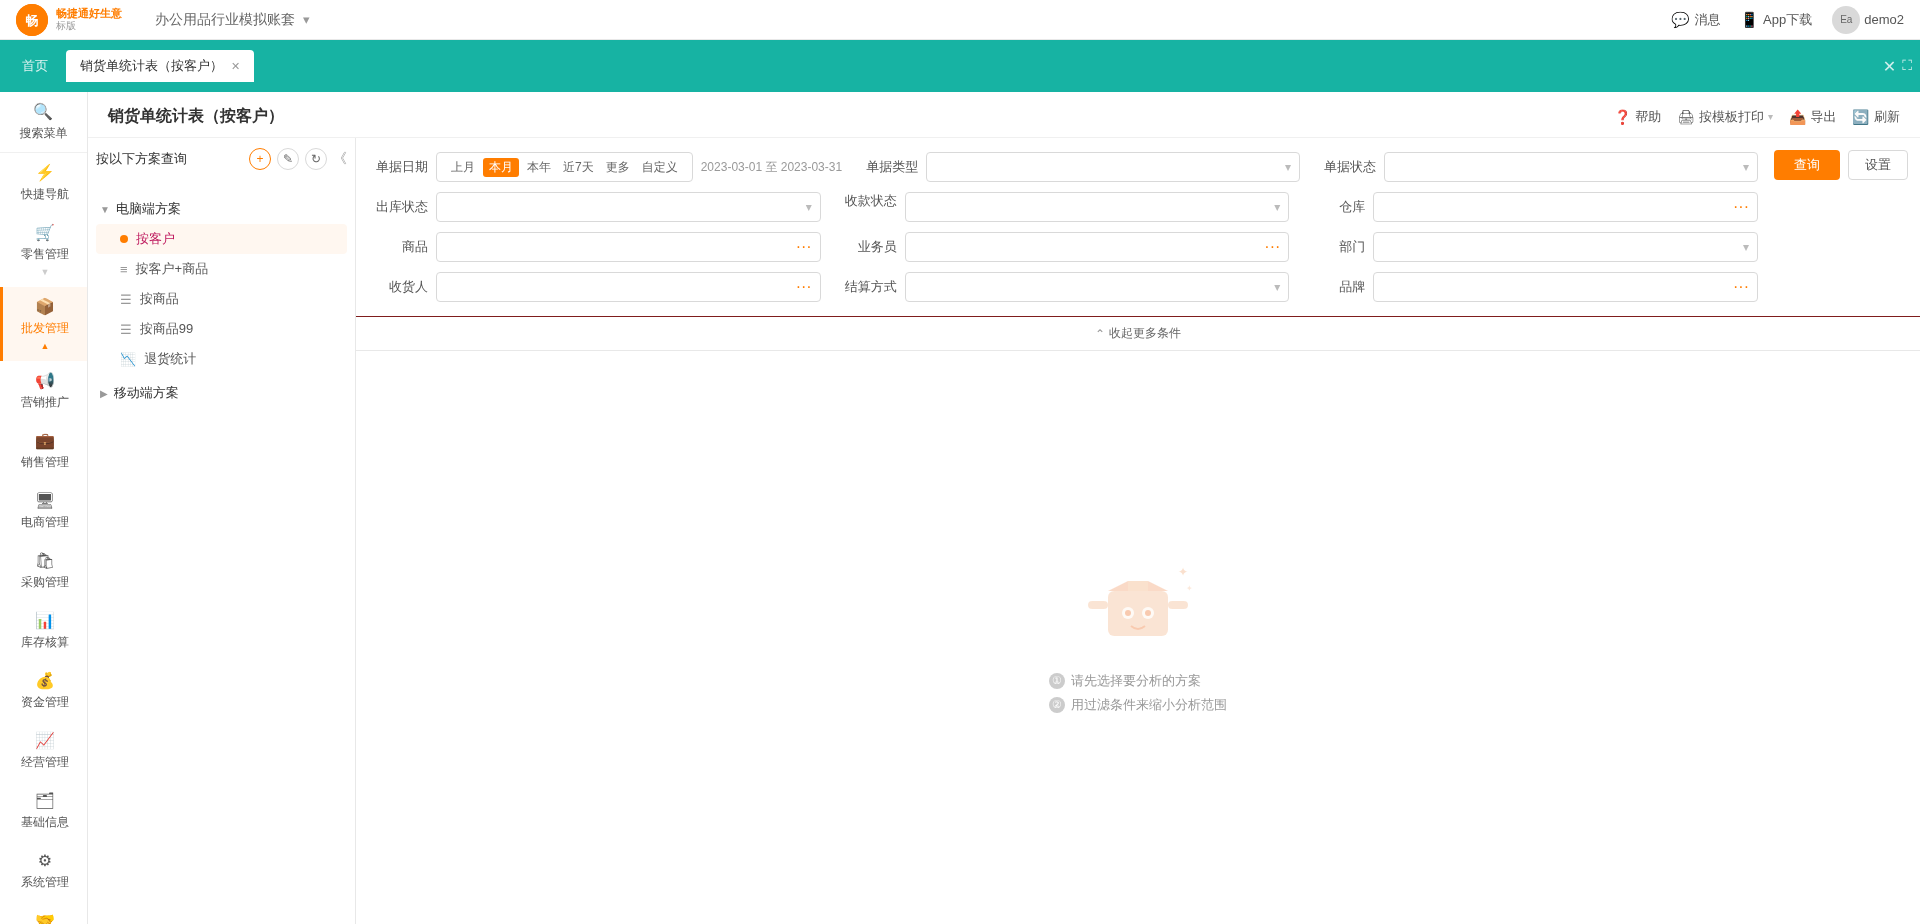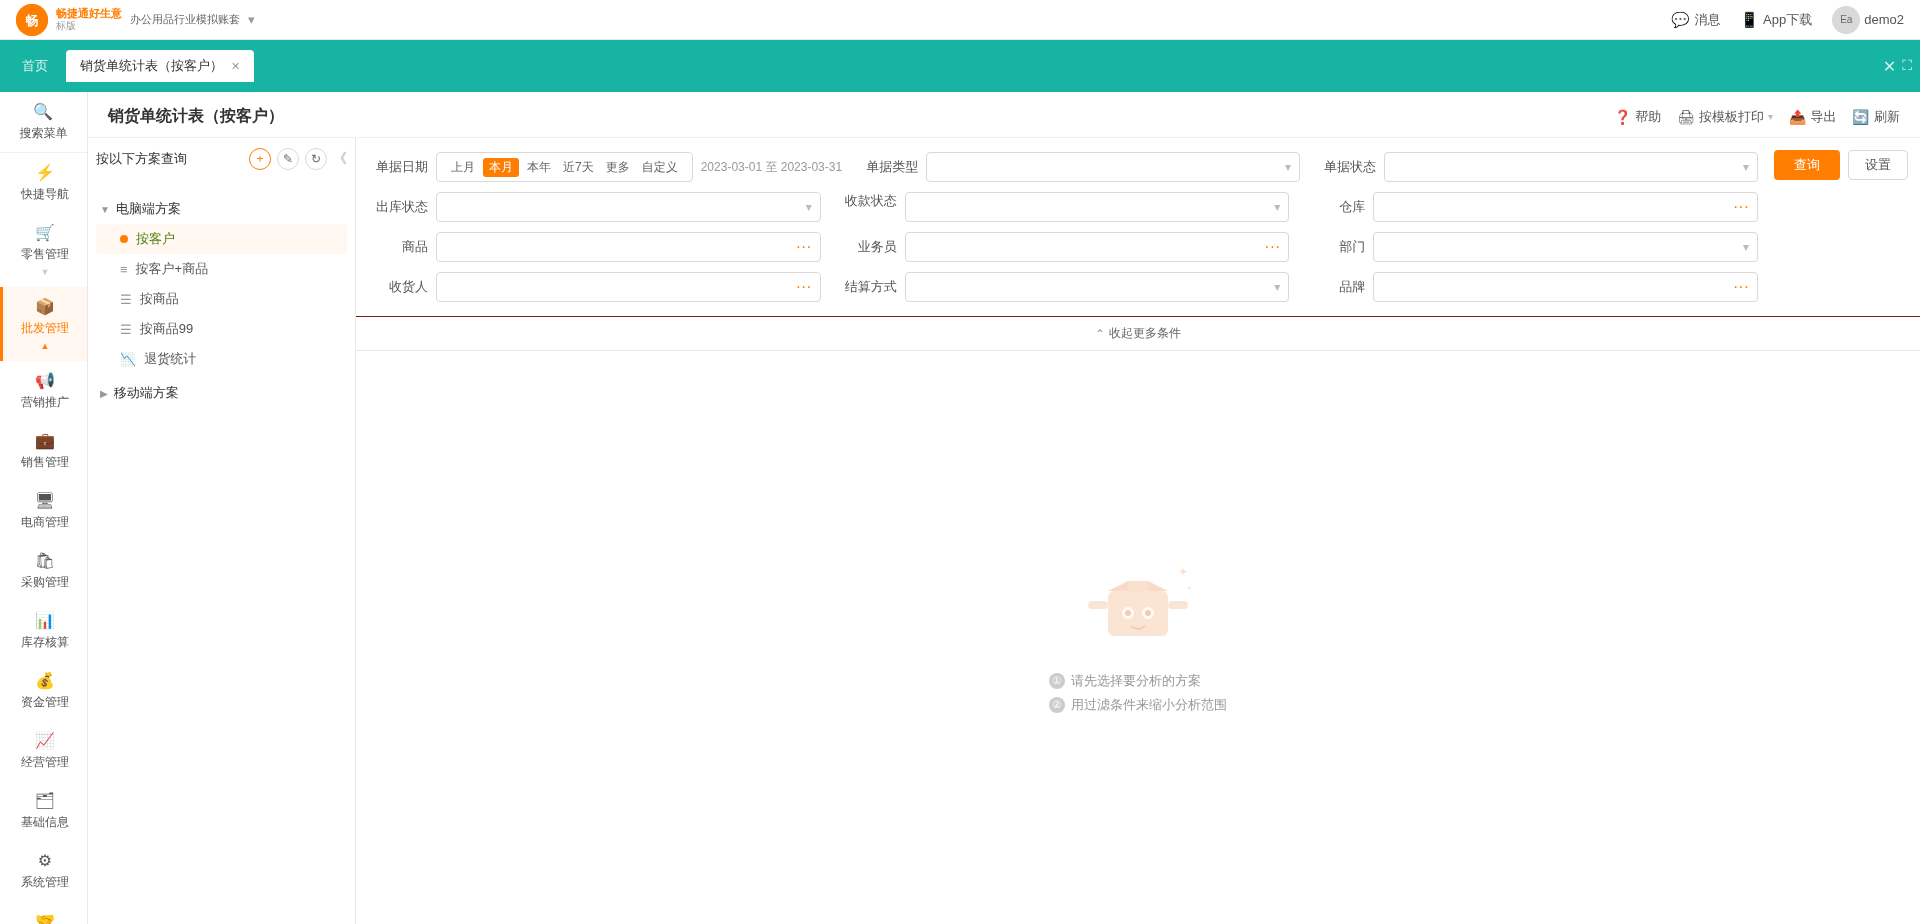--- a/index.html
+++ b/index.html
@@ -46,21 +46,21 @@
     .scheme-panel { width: 268px; background: #fff; border-right: 1px solid #e8e8e8; padding: 10px 8px; flex-shrink: 0; overflow-y: auto; }
     .scheme-panel-header { display: flex; align-items: center; justify-content: space-between; margin-bottom: 24px; font-size: 13px; color: #333; font-weight: 500; }
     .scheme-panel-actions { display: flex; align-items: center; gap: 6px; }
     .scheme-action-icon { width: 22px; height: 22px; border-radius: 50%; border: 1px solid #d9d9d9; display: flex; align-items: center; justify-content: center; cursor: pointer; font-size: 12px; color: #666; }
     .scheme-action-icon.orange { border-color: #ff7d00; color: #ff7d00; }
     .scheme-collapse-btn { cursor: pointer; color: #999; font-size: 14px; }
     .scheme-group { margin-bottom: 4px; }
     .scheme-group-header { display: flex; align-items: center; gap: 6px; padding: 6px 4px; cursor: pointer; font-size: 13px; color: #333; }
     .scheme-group-header .arrow { font-size: 10px; color: #999; }
     .scheme-item { display: flex; align-items: center; gap: 8px; padding: 6px 8px 6px 24px; cursor: pointer; font-size: 13px; color: #555; border-radius: 4px; }
-    .scheme-item.active { color: #4d7c0f; background: #fff7f0; }
+    .scheme-item.active { color: #be185d; background: #fff7f0; }
 
     
     .right-panel { flex: 1; display: flex; flex-direction: column; overflow: hidden; background: #f5f6fa; }
     .filter-label { font-size: 13px; color: #555; min-width: 56px; text-align: right; white-space: nowrap; }
     .filter-control { flex: 1; height: 30px; border: 1px solid #d9d9d9; border-radius: 4px; padding: 0 8px; display: flex; align-items: center; justify-content: space-between; cursor: pointer; background: #fff; font-size: 13px; color: #333; min-width: 0; }
     .filter-dots { color: #ff7d00; font-size: 16px; line-height: 1; }
     .filter-arrow { color: #bbb; font-size: 12px; }
 
     
     .collapse-row { display: flex; justify-content: center; padding: 8px; cursor: pointer; color: #666; font-size: 12px; gap: 4px; align-items: center; }
@@ -88,21 +88,21 @@
     <div class="top-bar-logo">
       <svg width="32" height="32" viewBox="0 0 32 32">
         <circle cx="16" cy="16" r="16" fill="#ff7d00"></circle>
         <text x="16" y="21" text-anchor="middle" fill="white" font-size="13" font-weight="bold">畅</text>
       </svg>
     </div>
     <div style="display:flex;flex-direction:column;line-height:1.2">
       <span style="font-size:11px;color:#ff7d00;font-weight:bold">畅捷通好生意</span>
       <span style="font-size:10px;color:#999">标版</span>
     </div>
-    <span style="font-size:11px;color:#666;margin-left:0">办公用品行业模拟账套</span>
+    <span style="font-size:14px;color:#666;margin-left:25px">办公用品行业模拟账套</span>
     <span style="color:#999;cursor:pointer">▾</span>
   </div>
   <div class="top-bar-right">
     <div class="top-bar-right-item">
       <span style="font-size:15px">💬</span>
       <span>消息</span>
     </div>
     <div class="top-bar-right-item">
       <span style="font-size:15px">📱</span>
       <span>App下载</span>

